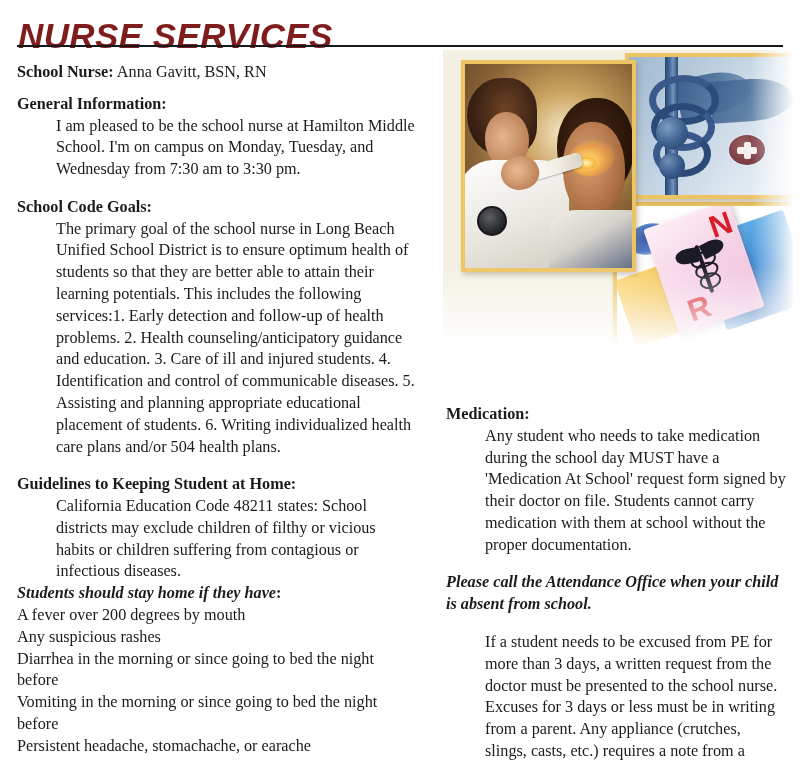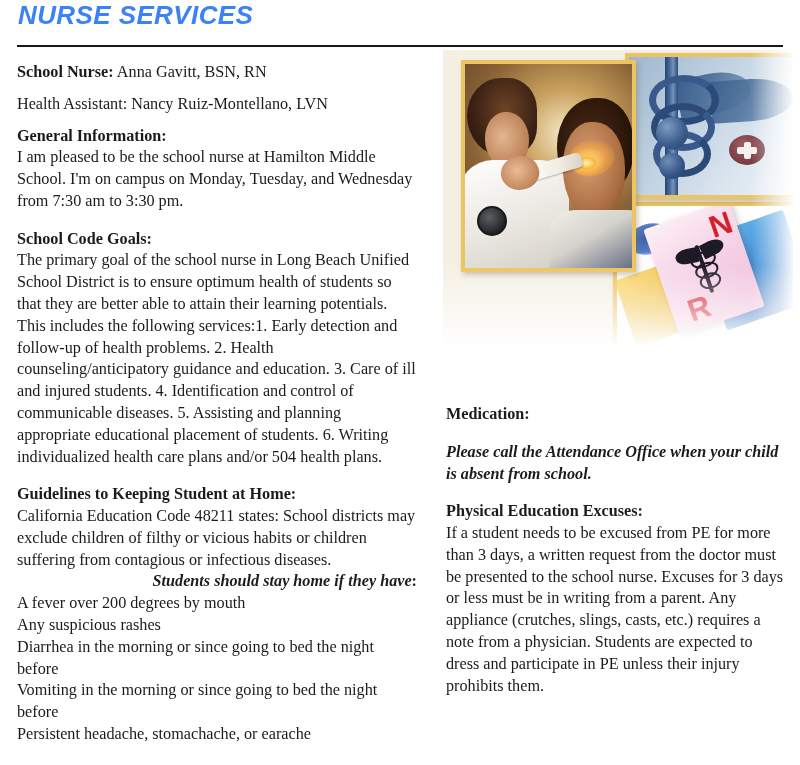--- a/index.html
+++ b/index.html
@@ -13,27 +13,27 @@
     position: relative;
     font-family: "Liberation Serif", "DejaVu Serif", serif;
     color: #1b1b1b;
     overflow: hidden;
   }
 
   
   #page-title {
     position: absolute;
     left: 18px;
-    top: 0;
+    top: 16px;
     font-family: "Liberation Sans", "DejaVu Sans", sans-serif;
     font-weight: bold;
     font-style: italic;
-    font-size: 26px;
+    font-size: 35px;
     letter-spacing: 0.4px;
-    color: #3b82f6;
+    color: #7f1d1d;
     white-space: nowrap;
   }
   #title-rule {
     position: absolute;
     left: 17px;
     top: 45px;
     width: 766px;
     height: 2px;
     background: #16181c;
   }
@@ -58,27 +58,26 @@
 
   .staff-line { margin: 0 0 10px 0; }
   .staff-line .role-bold { font-weight: bold; }
 
   .section { margin: 0 0 16px 0; }
   .section:last-child { margin-bottom: 0; }
   .section-heading {
     font-weight: bold;
     display: block;
   }
-  .section-body { display: block; }
+  .section-body { display: block; margin-left: 39px; }
 
   .inline-subheading {
     font-weight: bold;
     font-style: italic;
     display: block;
-    text-align: right;
   }
   .inline-subheading .colon {
     font-style: normal;
   }
 
   .sym-list { display: block; }
   .sym-list .sym-item { display: block; }
 
   .callout {
     font-weight: bold;
@@ -318,24 +317,20 @@
 <div id="page-title">NURSE SERVICES</div>
 <div id="title-rule"></div>
 
 <div id="left-column">
 
   <p class="staff-line">
     <span class="role-bold">School Nurse:</span>
     <span>Anna Gavitt, BSN, RN</span>
   </p>
 
-  <p class="staff-line">
-    <span>Health Assistant:</span>
-    <span>Nancy Ruiz-Montellano, LVN</span>
-  </p>
 
   <div class="section">
     <span class="section-heading">General Information:</span>
     <span class="section-body">I am pleased to be the school nurse at Hamilton Middle School. I'm on campus on Monday, Tuesday, and Wednesday from 7:30 am to 3:30 pm.</span>
   </div>
 
   <div class="section">
     <span class="section-heading">School Code Goals:</span>
     <span class="section-body">The primary goal of the school nurse in Long Beach Unified School District is to ensure optimum health of students so that they are better able to attain their learning potentials. This includes the following services:1. Early detection and follow-up of health problems. 2. Health counseling/anticipatory guidance and education. 3. Care of ill and injured students. 4. Identification and control of communicable diseases. 5. Assisting and planning appropriate educational placement of students. 6. Writing individualized health care plans and/or 504 health plans.</span>
   </div>
@@ -410,22 +405,22 @@
     </div>
   </div>
 
   <div id="collage-fade"></div>
 </div>
 
 <div id="right-column">
 
   <div class="section">
     <span class="section-heading">Medication:</span>
+    <span class="section-body">Any student who needs to take medication during the school day MUST have a 'Medication At School' request form signed by their doctor on file. Students cannot carry medication with them at school without the proper documentation.</span>
   </div>
 
   <span class="callout">Please call the Attendance Office when your child is absent from school.</span>
 
   <div class="section">
-    <span class="section-heading">Physical Education Excuses:</span>
     <span class="section-body">If a student needs to be excused from PE for more than 3 days, a written request from the doctor must be presented to the school nurse. Excuses for 3 days or less must be in writing from a parent. Any appliance (crutches, slings, casts, etc.) requires a note from a physician. Students are expected to dress and participate in PE unless their injury prohibits them.</span>
   </div>
 
 </div>
 
 </body></html>

